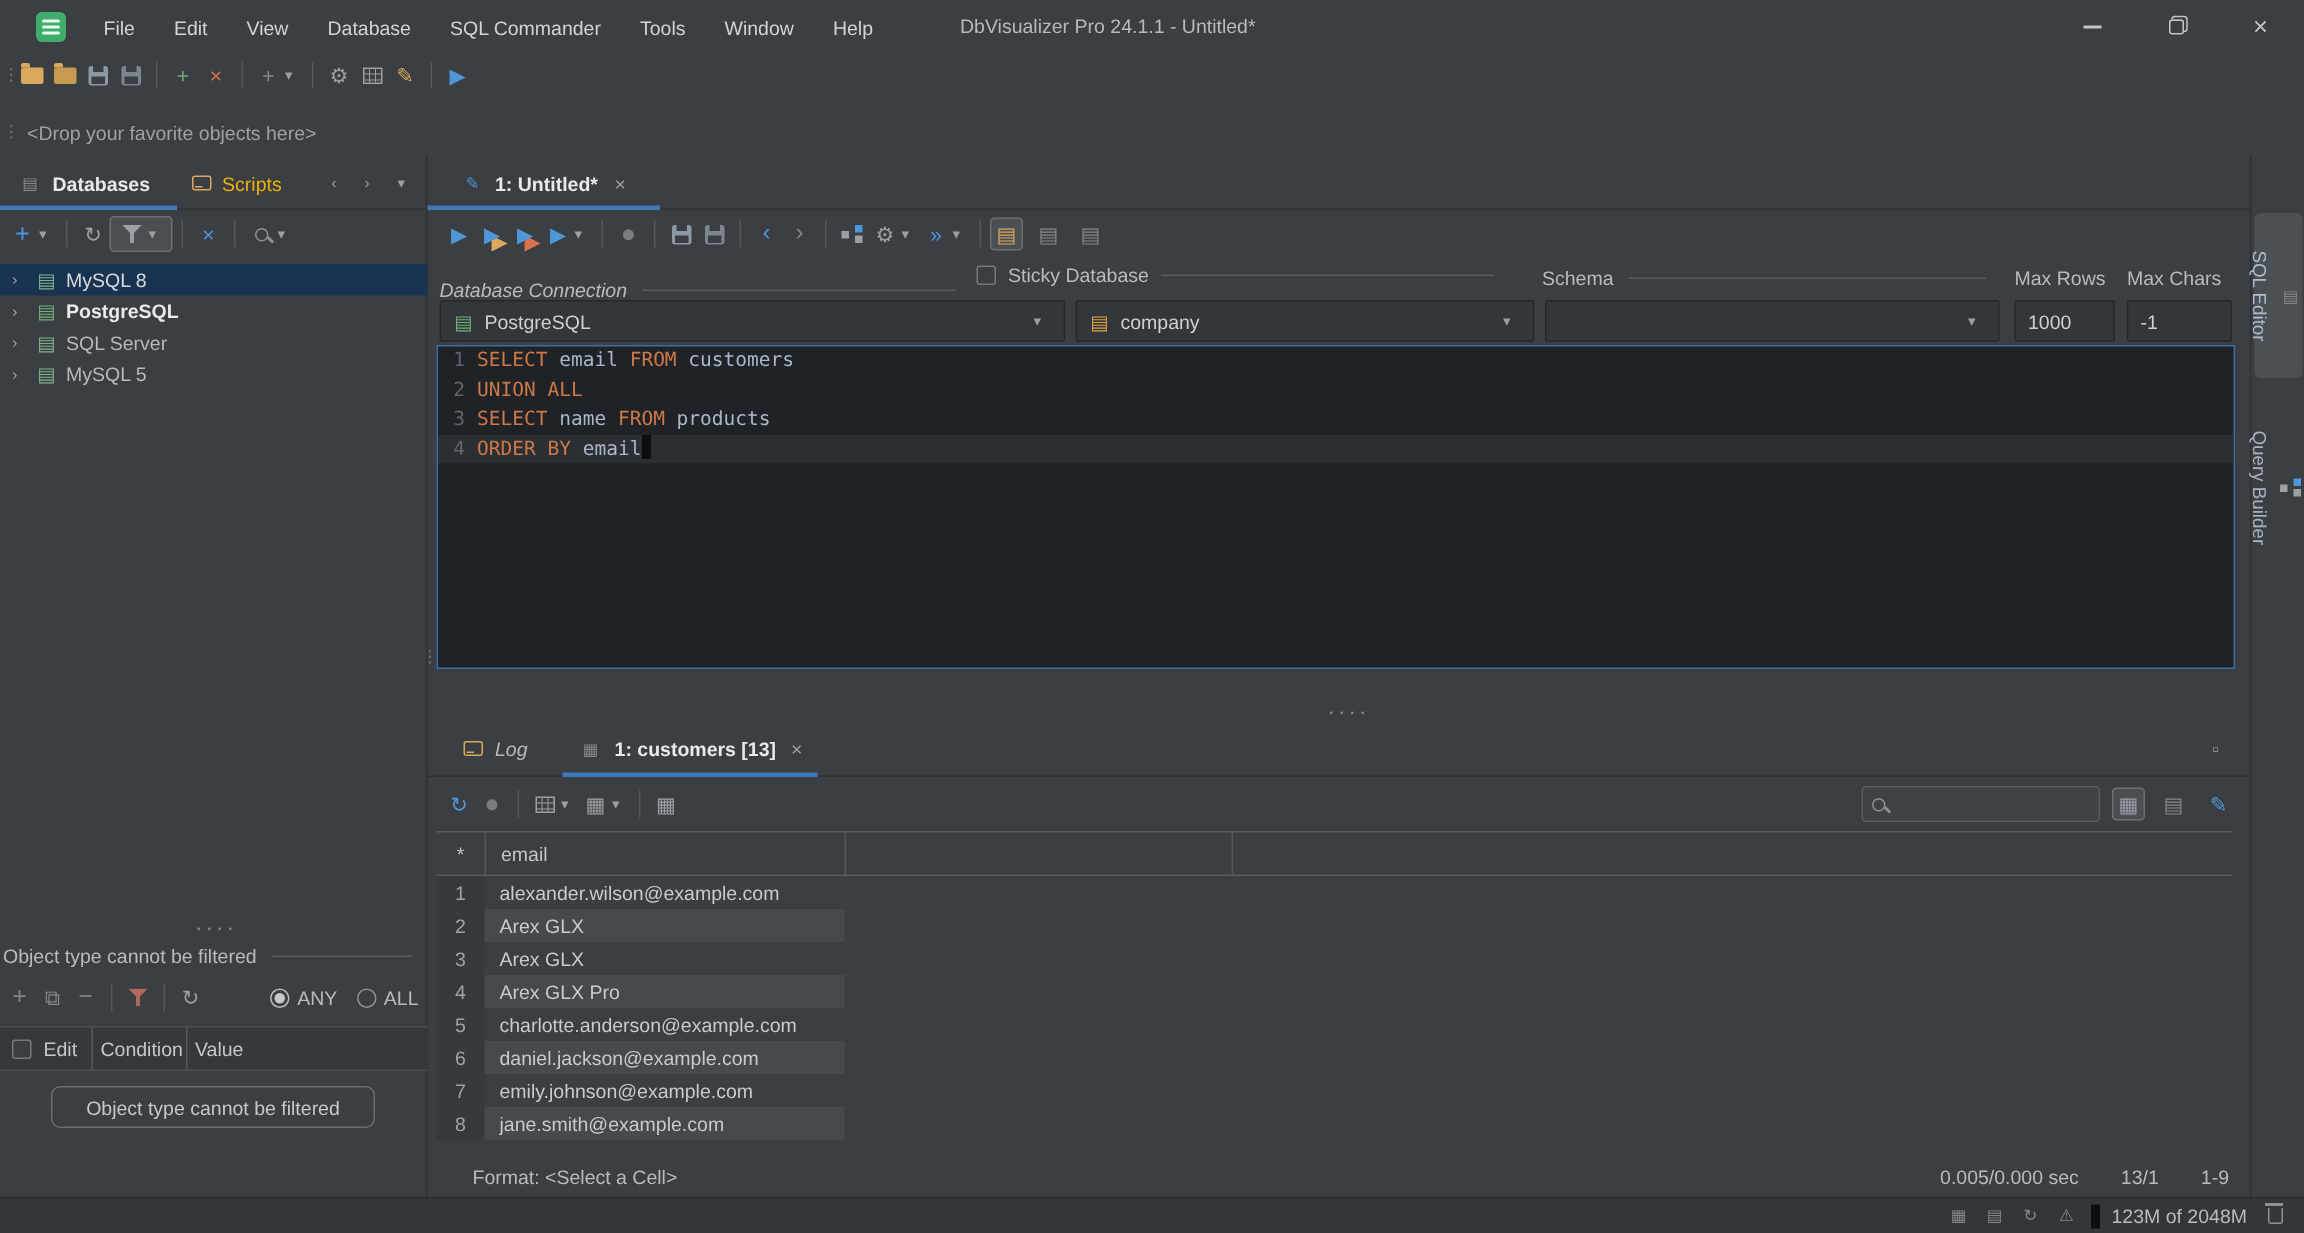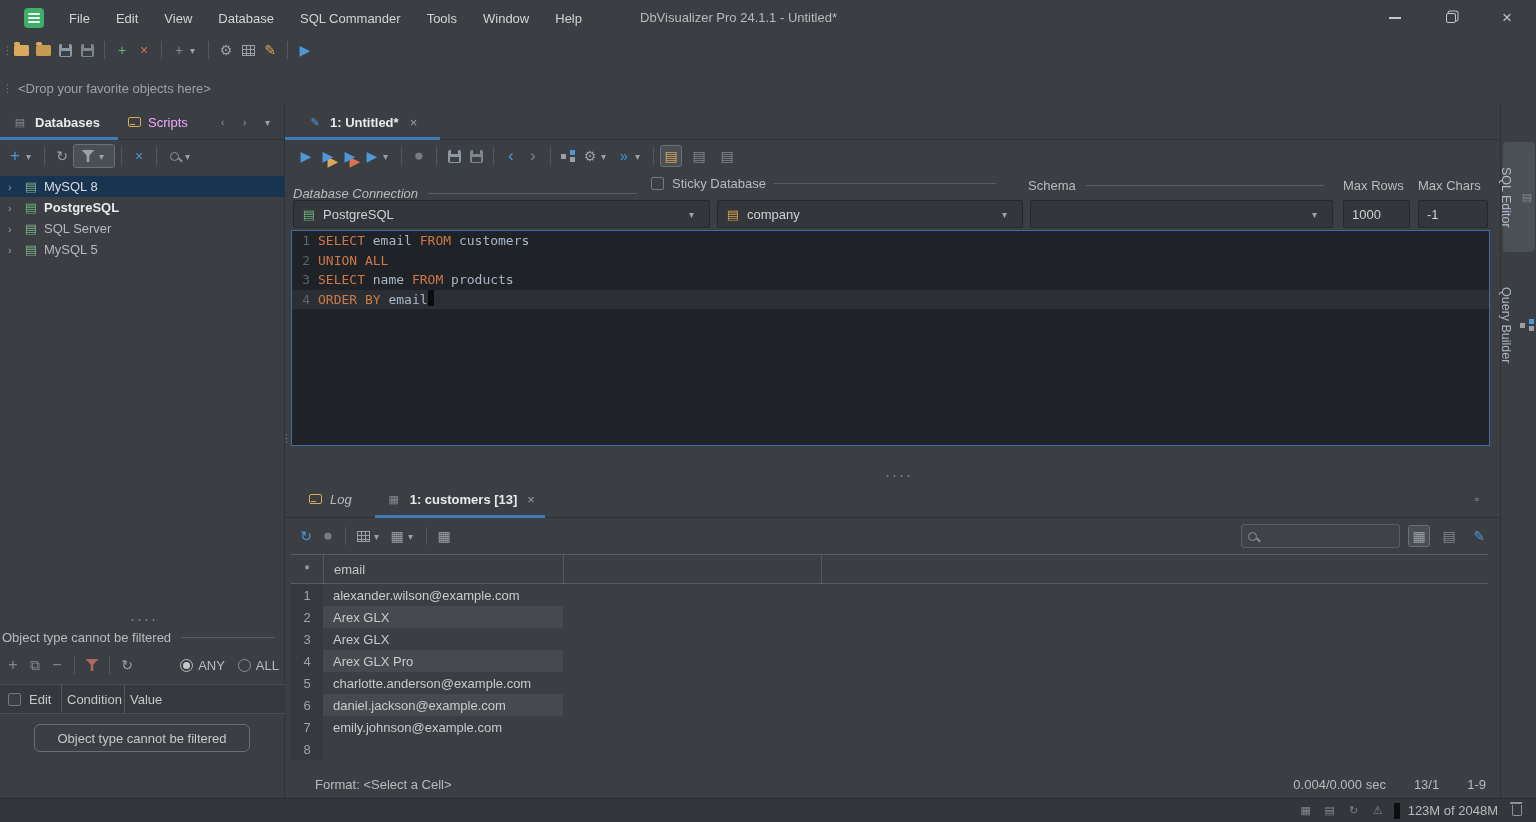--- a/index.html
+++ b/index.html
@@ -165,21 +165,21 @@
   </div>
 
   <div class="abs" style="left:0;top:104px;width:285px;height:694px;border-right:1px solid #2f3235;">
 
     <div class="abs row" style="left:0;top:0;width:285px;height:36px;">
       <div class="tabrow-border"></div>
       <span class="row" style="padding-left:12px;gap:7px;">
         <span class="ic small dimgray">▤</span>
         <b class="white">Databases</b>
       </span>
-      <span class="row" style="padding-left:28px;gap:7px;color:#f0abfc;">
+      <span class="row" style="padding-left:28px;gap:7px;color:#eab308;">
         <span class="ic-monitor"></span>
         <span>Scripts</span>
       </span>
       <span class="row" style="margin-left:auto;padding-right:8px;gap:10px;">
         <span class="chev">‹</span>
         <span class="chev">›</span>
         <span class="chev">▾</span>
       </span>
       <div class="tab-underline" style="left:0;width:118px;"></div>
     </div>
@@ -449,28 +449,29 @@
         <div class="grow">
           <span class="gnum">6</span>
           <span class="gcell">daniel.jackson@example.com</span>
         </div>
         <div class="grow">
           <span class="gnum">7</span>
           <span class="gcell">emily.johnson@example.com</span>
         </div>
         <div class="grow">
           <span class="gnum">8</span>
+          <span class="gcell">jane.smith@example.com</span>
         </div>
       </div>
     </div>
 
     <div class="abs row" style="left:0;top:666px;width:1215px;height:28px;padding:0 14px 0 30px;">
       <span class="statustext">Format: &lt;Select a Cell&gt;</span>
       <span class="row" style="margin-left:auto;gap:28px;">
-        <span class="statustext">0.004/0.000 sec</span>
+        <span class="statustext">0.005/0.000 sec</span>
         <span class="statustext">13/1</span>
         <span class="statustext">1-9</span>
       </span>
     </div>
   </div>
 
   <div class="abs" style="left:1500px;top:104px;width:36px;height:694px;border-left:1px solid #2f3235;">
     <div class="abs vtab active" style="left:2px;top:38px;height:110px;">
       <span style="writing-mode:horizontal-tb;" class="ic small dimgray">▤</span>
       <span>SQL Editor</span>

